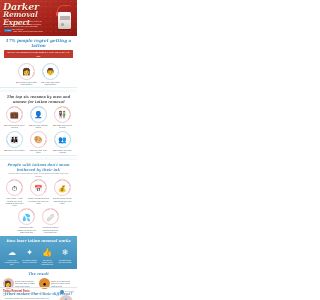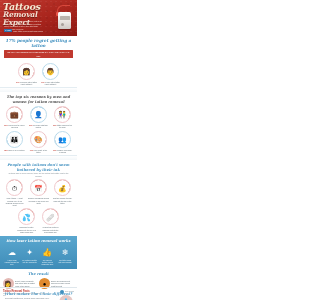--- a/index.html
+++ b/index.html
@@ -379,21 +379,21 @@
     color: #7d8a91;
   }
 </style>
 </head>
 <body>
 
 <div class="page">
 
   <div class="header">
     <div class="title-block">
-      <div class="title-1">Tattoos</div>
+      <div class="title-1">Darker</div>
       <div class="title-2">Removal Expect</div>
     </div>
     <div class="header-sub">Tattoos are more popular than ever, but so is tattoo regret. Here is a look at who is getting inked, who wants it gone, and what laser removal really involves.</div>
     <div class="header-badge">
       <span class="badge-chip">LASER</span>
       <span class="badge-text">Laser tattoo removal facts and figures</span>
     </div>
 
     <div class="laser">
       <div class="laser-arm"></div>

